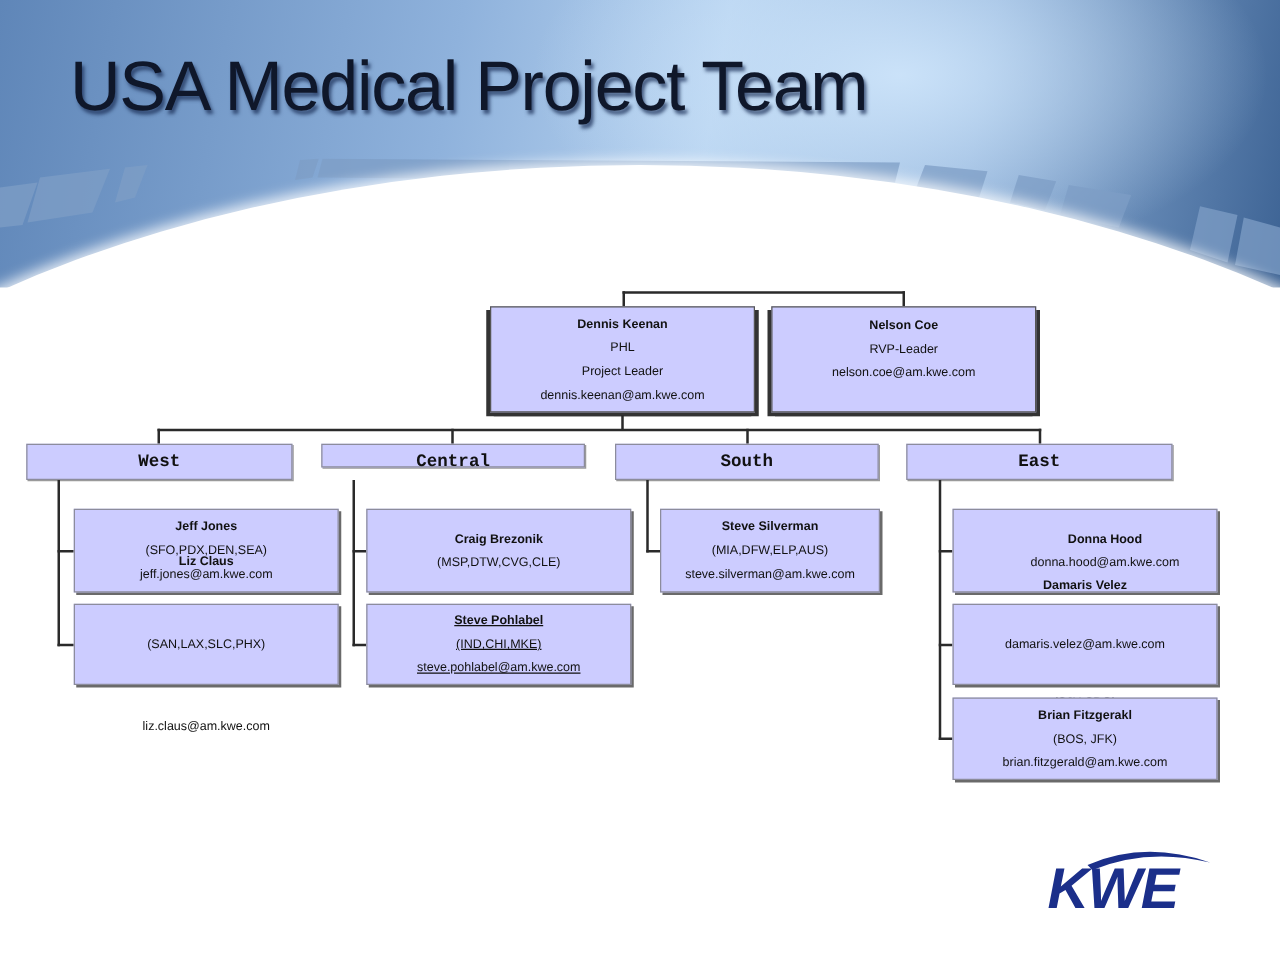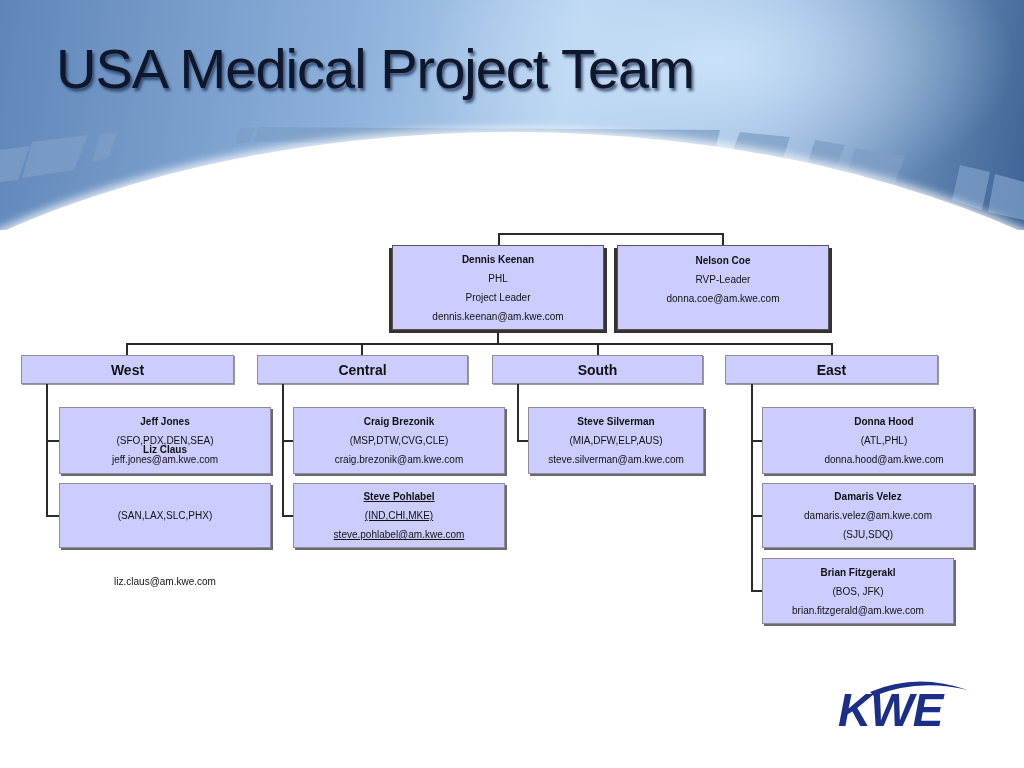--- a/index.html
+++ b/index.html
@@ -37,21 +37,21 @@
     text-align:center; color:#111;
     font-size:10px; line-height:19px;
     display:flex; flex-direction:column; justify-content:center;
   }
   .box.lead { border:1px solid #555; box-shadow: -3px 3px 0 #333, 3px 3px 0 #333; }
   .box .name { font-weight:bold; }
   .region {
     position:absolute; box-sizing:border-box;
     background:#ccccff; border:1px solid #8c8c9c;
     box-shadow: 1px 1px 0 #9a9a9a;
-    text-align:center; font-weight:bold; font-size:14px; line-height:28px; color:#111;
+    text-align:center; font-weight:bold; font-size:14px; line-height:28px; color:#111;font-family:Liberation Mono, monospace;
   }
   .logo {
     position:absolute; left:836px; top:676px; width:140px; height:60px;
   }
 </style>
 </head>
 <body>
 
 <div class="banner">
   <svg class="banner-stripes" width="1024" height="120" viewBox="0 0 1024 120">
@@ -79,32 +79,32 @@
 
 <div class="box lead" style="left:392px; top:245px; width:212px; height:85px;">
   <div class="name">Dennis Keenan</div>
   <div>PHL</div>
   <div>Project Leader</div>
   <div>dennis.keenan@am.kwe.com</div>
 </div>
 <div class="box lead" style="left:617px; top:245px; width:212px; height:85px; justify-content:flex-start; padding-top:5px;">
   <div class="name">Nelson Coe</div>
   <div>RVP-Leader</div>
-  <div>donna.coe@am.kwe.com</div>
+  <div>nelson.coe@am.kwe.com</div>
 </div>
 
 <div class="line" style="left:497px; top:332px; width:2px; height:12px;"></div>
 <div class="line" style="left:126px; top:343px; width:707px; height:2px;"></div>
 <div class="line" style="left:126px; top:343px; width:2px; height:12px;"></div>
 <div class="line" style="left:361px; top:343px; width:2px; height:12px;"></div>
 <div class="line" style="left:597px; top:343px; width:2px; height:12px;"></div>
 <div class="line" style="left:831px; top:343px; width:2px; height:12px;"></div>
 
 <div class="region" style="left:21px; top:355px; width:213px; height:29px;">West</div>
-<div class="region" style="left:257px; top:355px; width:211px; height:29px;">Central</div>
+<div class="region" style="left:257px; top:355px; width:211px; height:19px;">Central</div>
 <div class="region" style="left:492px; top:355px; width:211px; height:29px;">South</div>
 <div class="region" style="left:725px; top:355px; width:213px; height:29px;">East</div>
 
 <div class="line" style="left:46px; top:384px; width:2px; height:133px;"></div>
 <div class="line" style="left:46px; top:440px; width:13px; height:2px;"></div>
 <div class="line" style="left:46px; top:515px; width:13px; height:2px;"></div>
 
 <div class="line" style="left:282px; top:384px; width:2px; height:133px;"></div>
 <div class="line" style="left:282px; top:440px; width:11px; height:2px;"></div>
 <div class="line" style="left:282px; top:515px; width:11px; height:2px;"></div>
@@ -124,45 +124,43 @@
 </div>
 <div class="box" style="left:59px; top:483px; width:212px; height:65px;gap:47px;">
   <div class="name">Liz Claus</div>
   <div>(SAN,LAX,SLC,PHX)</div>
   <div>liz.claus@am.kwe.com</div>
 </div>
 
 <div class="box" style="left:293px; top:407px; width:212px; height:67px;">
   <div class="name">Craig Brezonik</div>
   <div>(MSP,DTW,CVG,CLE)</div>
-  <div>craig.brezonik@am.kwe.com</div>
 </div>
 <div class="box" style="left:293px; top:483px; width:212px; height:65px;text-decoration:underline;">
   <div class="name">Steve Pohlabel</div>
   <div>(IND,CHI,MKE)</div>
   <div>steve.pohlabel@am.kwe.com</div>
 </div>
 
 <div class="box" style="left:528px; top:407px; width:176px; height:67px;">
   <div class="name">Steve Silverman</div>
   <div>(MIA,DFW,ELP,AUS)</div>
   <div>steve.silverman@am.kwe.com</div>
 </div>
 
 <div class="box" style="left:762px; top:407px; width:212px; height:67px;padding-left:32px;">
   <div class="name">Donna Hood</div>
-  <div>(ATL,PHL)</div>
   <div>donna.hood@am.kwe.com</div>
 </div>
-<div class="box" style="left:762px; top:483px; width:212px; height:65px;">
+<div class="box" style="left:762px; top:483px; width:212px; height:65px;gap:28px;">
   <div class="name">Damaris Velez</div>
   <div>damaris.velez@am.kwe.com</div>
   <div>(SJU,SDQ)</div>
 </div>
-<div class="box" style="left:762px; top:558px; width:192px; height:66px;">
+<div class="box" style="left:762px; top:558px; width:212px; height:66px;">
   <div class="name">Brian Fitzgerakl</div>
   <div>(BOS, JFK)</div>
   <div>brian.fitzgerald@am.kwe.com</div>
 </div>
 
 <svg class="logo" viewBox="0 0 140 60" width="140" height="60">
   <path d="M34 16 Q80 -4 132 14 Q82 2 38 20 Z" fill="#1b2f8a"></path>
   <text x="2" y="50" font-family="Liberation Sans, sans-serif" font-size="46" font-weight="bold" font-style="italic" fill="#1b2f8a" letter-spacing="-1">KWE</text>
 </svg>
 

